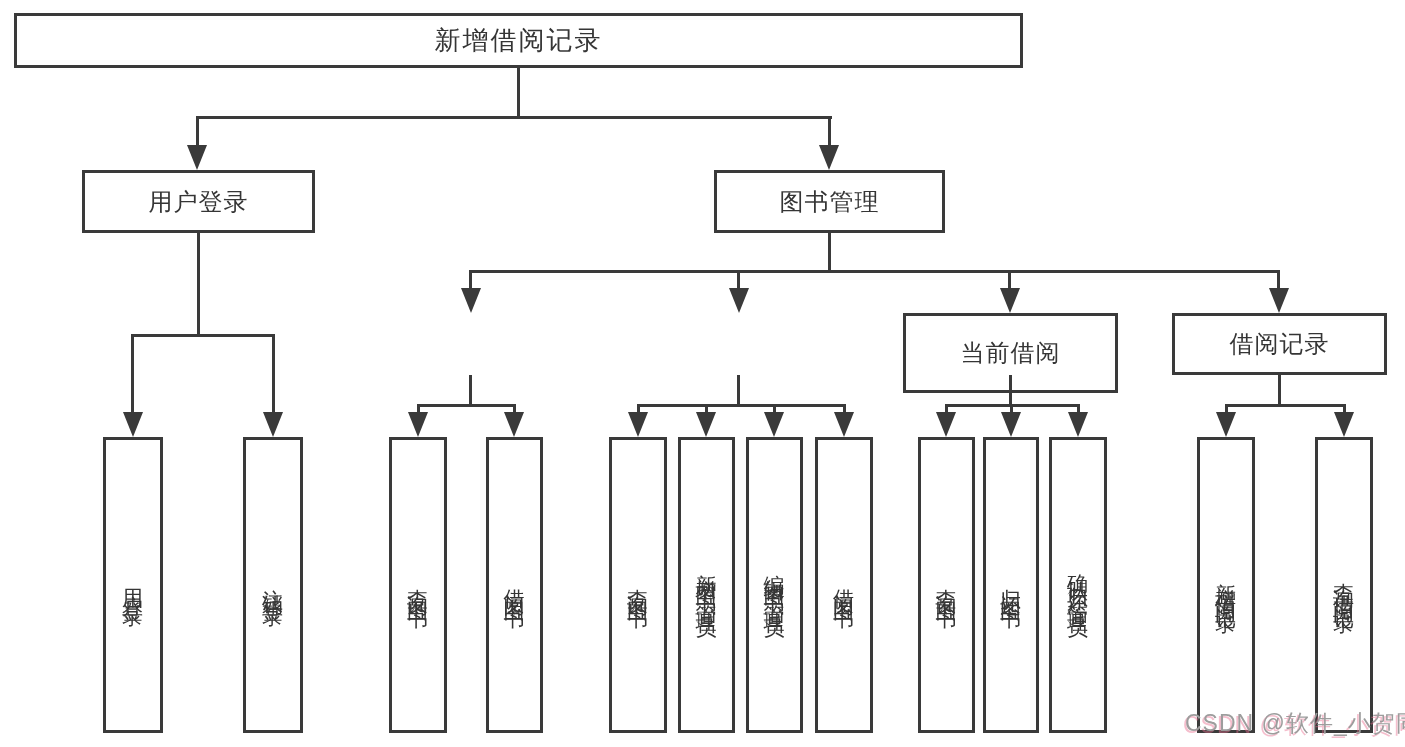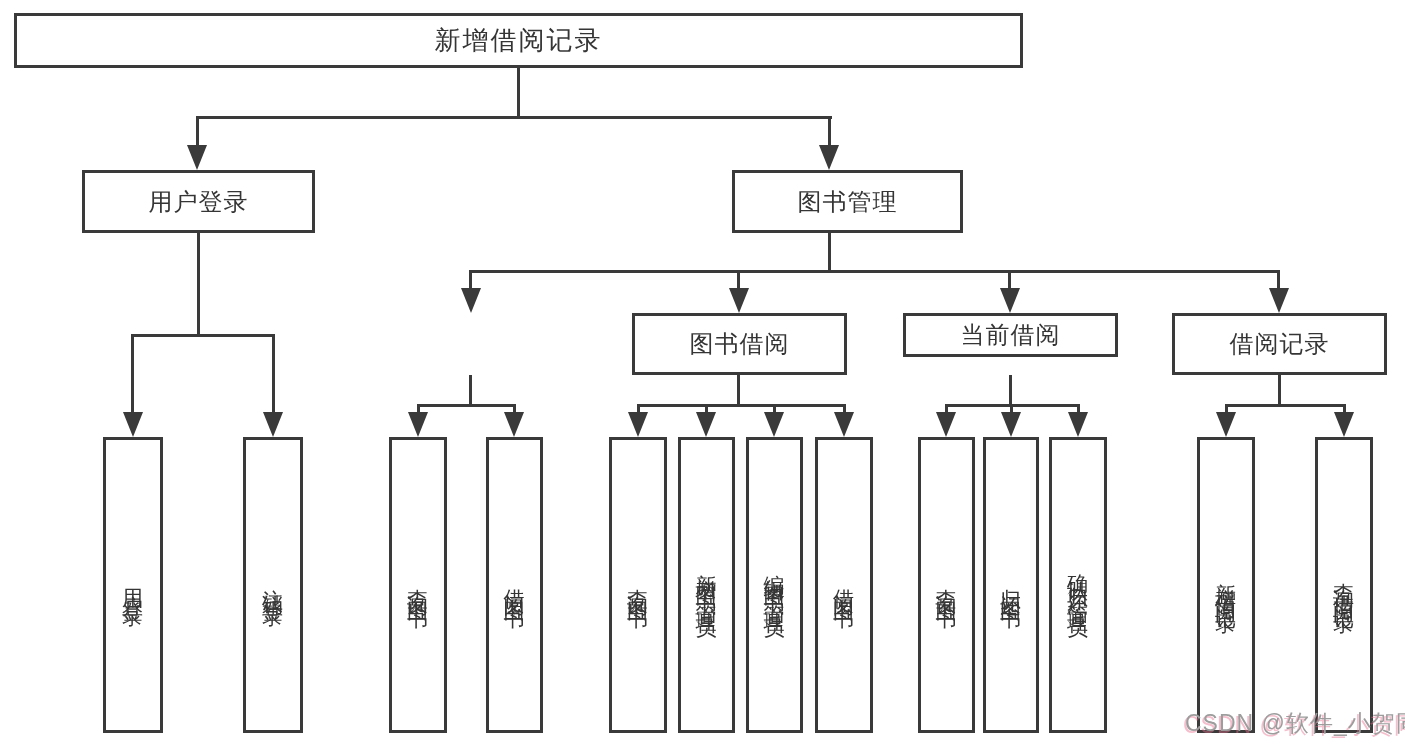--- a/index.html
+++ b/index.html
@@ -40,24 +40,23 @@
   }
 </style>
 </head>
 <body>
 
 <div class="canvas">
 
   <div class="box rootbox" style="left:14px;top:13px;width:1009px;height:55px">新增借阅记录</div>
 
   <div class="box hbox" style="left:82px;top:170px;width:233px;height:63px">用户登录</div>
-  <div class="box hbox" style="left:732px;top:170px;width:231px;height:63px">图书管理</div>
+  <div class="box hbox" style="left:714px;top:170px;width:231px;height:63px">图书管理</div>
 
-  <div class="box hbox" style="left:632px;top:313px;width:215px;height:62px">图书借阅</div>
-  <div class="box hbox" style="left:903px;top:313px;width:215px;height:44px">当前借阅</div>
+  <div class="box hbox" style="left:903px;top:313px;width:215px;height:80px">当前借阅</div>
   <div class="box hbox" style="left:1172px;top:313px;width:215px;height:62px">借阅记录</div>
 
   <div class="box vbox" style="left:103px;top:437px;width:60px;height:296px">用户登录</div>
   <div class="box vbox" style="left:243px;top:437px;width:60px;height:296px">注销登录</div>
   <div class="box vbox" style="left:389px;top:437px;width:58px;height:296px">查询图书</div>
   <div class="box vbox" style="left:486px;top:437px;width:57px;height:296px">借阅图书</div>
   <div class="box vbox" style="left:609px;top:437px;width:58px;height:296px">查询图书</div>
   <div class="box vbox" style="left:678px;top:437px;width:57px;height:296px">新增图书（管理员）</div>
   <div class="box vbox" style="left:746px;top:437px;width:57px;height:296px">编辑图书（管理员）</div>
   <div class="box vbox" style="left:815px;top:437px;width:58px;height:296px">借阅图书</div>

